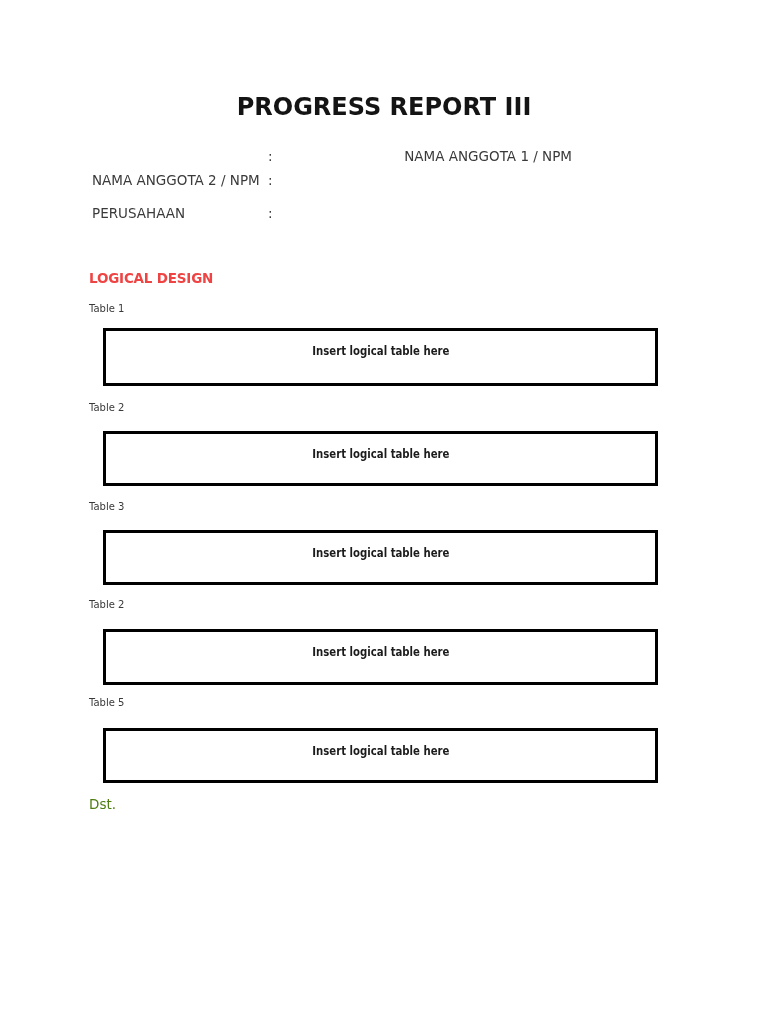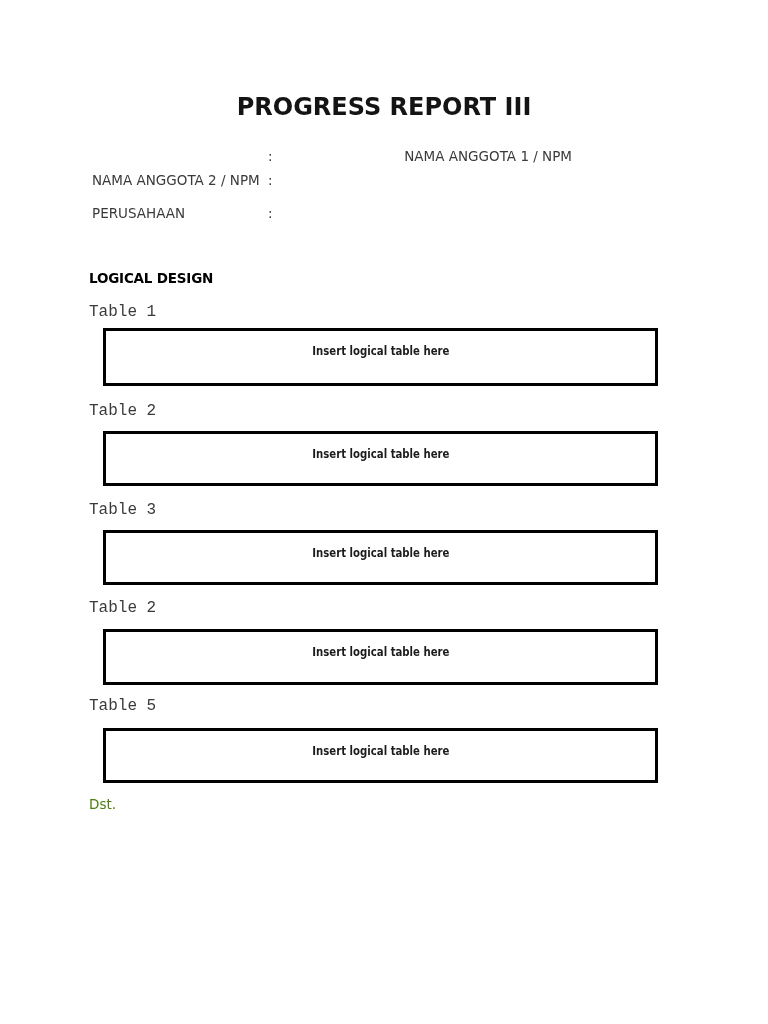--- a/index.html
+++ b/index.html
@@ -24,27 +24,27 @@
   }
   .field-row .colon {
     position: absolute; left: 176px; top: 0;
   }
   .row-1 { top: 148px; text-align: right; }
   .row-2 { top: 172px; }
   .row-3 { top: 205px; }
 
   .section-heading {
     position: absolute; left: 89px; top: 270px;
-    font-size: 13.5px; font-weight: bold; color: #000000;
+    font-size: 13.5px; font-weight: bold; color: #ef4444;
     letter-spacing: -0.2px;
   }
 
   .table-label {
     position: absolute; left: 89px;
-    font-size: 16px; color: #3a3a3a; font-family: Liberation Mono, monospace;
+    font-size: 10px; color: #3a3a3a;
   }
   .tl-1 { top: 303px; }
   .tl-2 { top: 402px; }
   .tl-3 { top: 501px; }
   .tl-4 { top: 599px; }
   .tl-5 { top: 697px; }
 
   .placeholder-box {
     position: absolute; left: 90px; width: 555px;
     background: #ffffff;

